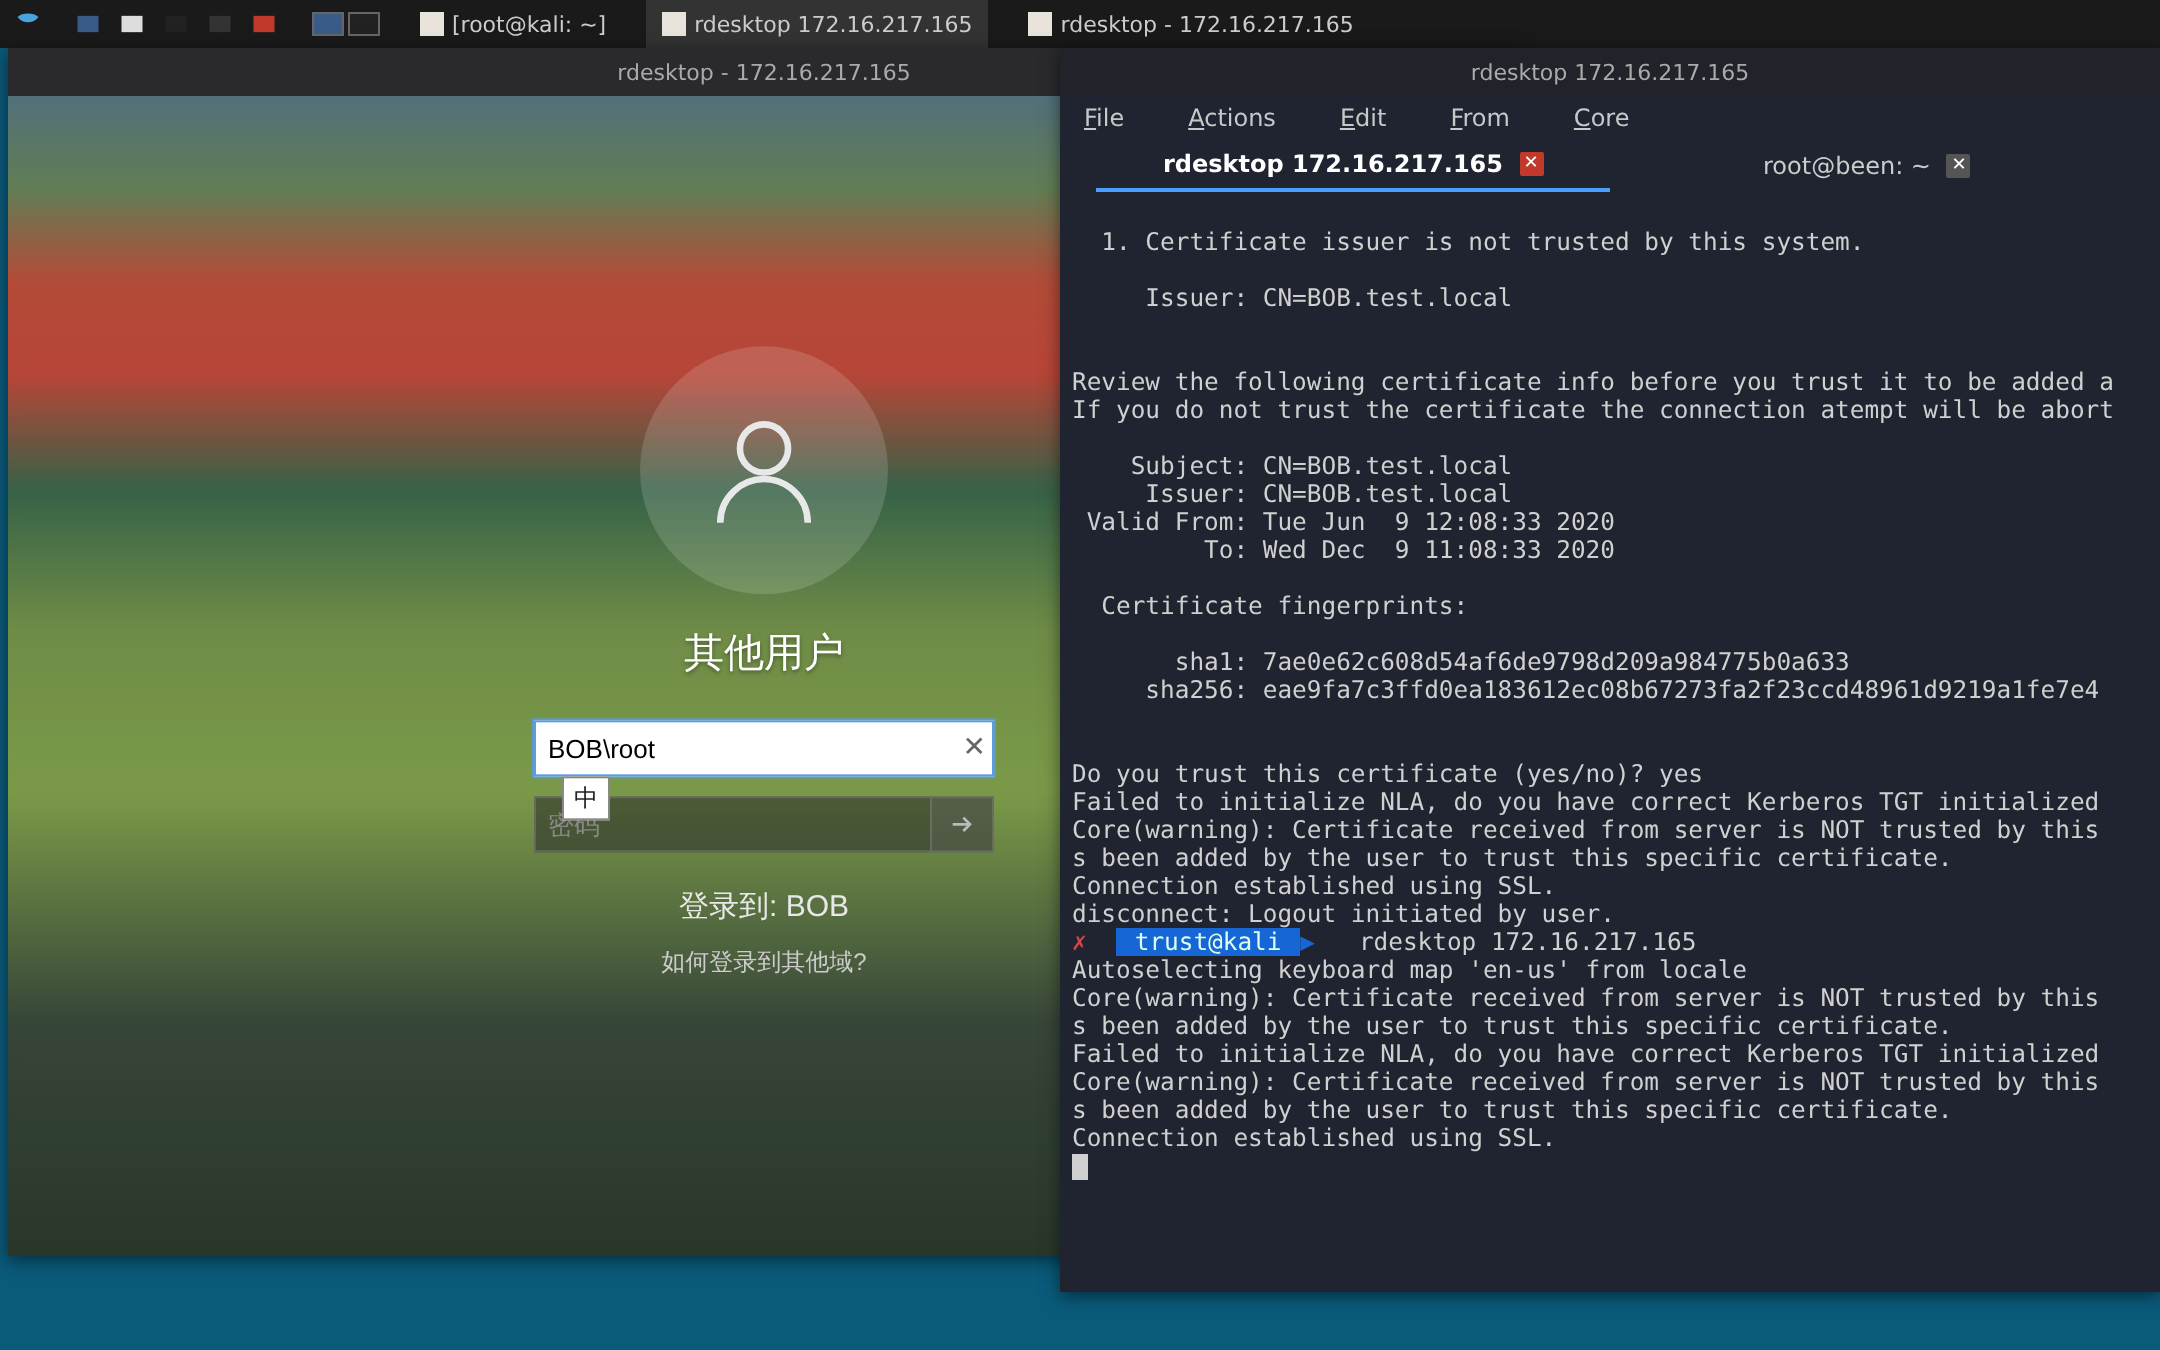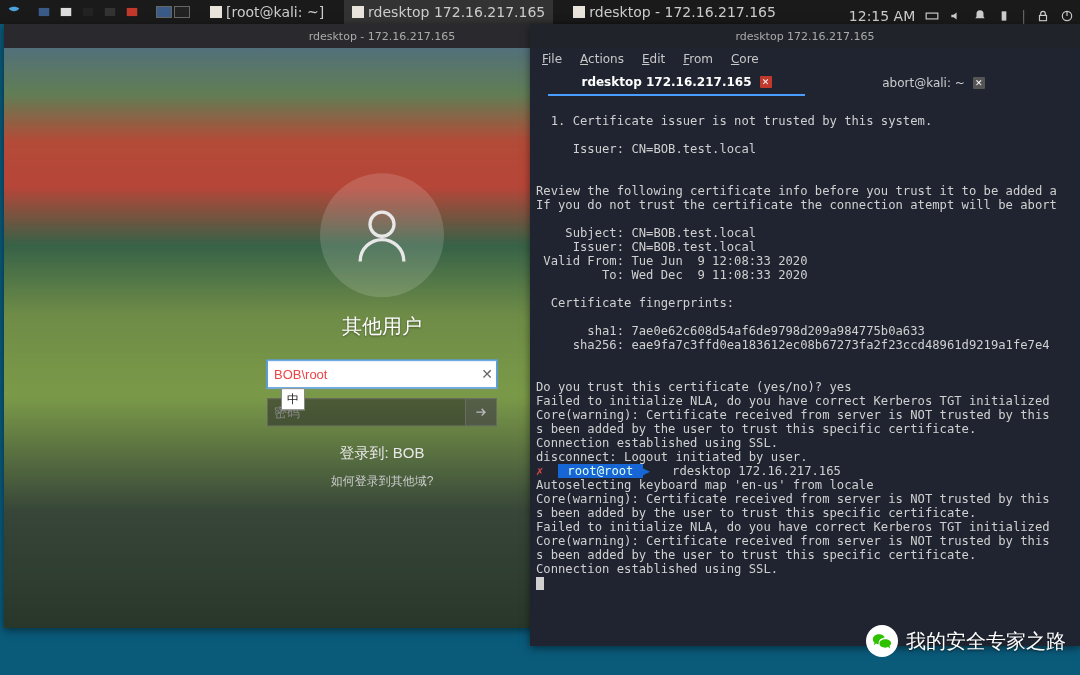--- a/index.html
+++ b/index.html
@@ -9,23 +9,24 @@
   background: #2a8aaf;
   overflow: hidden;
   position: relative;
 }
 
 
 .top-panel {
   height: 24px;
   background: #1a1a1a;
   display: flex;
-  align-items: flex-end;
+  align-items: flex-start;
   color: #ccc;
-  font-size: 14px;
+  font-size: 11px;
+  flex-direction: column;
 }
 .panel-left { display:flex; align-items:center; gap:4px; padding-left:4px; }
 .panel-icon { width:20px; height:20px; display:flex; align-items:center; justify-content:center; color:#88c; }
 .panel-icon svg { width:14px; height:14px; }
 .panel-group { display:flex; gap:2px; margin-left:6px; }
 .panel-task { display:flex; align-items:center; gap:4px; padding:0 8px; height:24px; margin-left:8px; }
 .panel-task.active { background:#333; }
 .panel-task .sq { width:12px; height:12px; background:#e8e4dc; }
 .panel-right { margin-left:auto; display:flex; align-items:center; gap:10px; padding-right:6px; }
 .panel-right span { color:#ccc; }
@@ -62,21 +63,21 @@
   width:124px; height:124px; border-radius:50%;
   background:rgba(255,255,255,.15);
   display:flex; align-items:center; justify-content:center;
   margin-bottom:16px;
 }
 .avatar svg { width:70px; height:70px; stroke:#e8e8e8; fill:none; stroke-width:3; }
 .login-title { font-size:20px; font-weight:300; margin-bottom:20px; text-shadow:0 1px 2px rgba(0,0,0,.4); font-family: "Microsoft YaHei", sans-serif; }
 .input-row { position:relative; width:230px; margin-bottom:6px; }
 .text-input {
   width:100%; height:28px; background:#fff; border:1px solid #5a9de0;
-  padding:0 26px 0 6px; font-size:13px; color:#ef4444; outline:none;
+  padding:0 26px 0 6px; font-size:13px; color:#000000; outline:none;
   box-shadow: 0 0 0 1px rgba(90,157,224,.8);
 }
 .clear-x { position:absolute; right:4px; top:50%; transform:translateY(-50%); color:#666; font-size:14px; cursor:pointer; }
 .ime-badge {
   position:absolute; left:14px; top:28px; width:24px; height:22px;
   background:#fff; border:1px solid #888; color:#222;
   display:flex; align-items:center; justify-content:center; font-size:12px;
 }
 .pwd-wrap { display:flex; width:230px; }
 .pwd-input {
@@ -95,21 +96,21 @@
 
 
 .win-right {
   position:absolute; right:0; top:0; width:550px; height:622px;
   background:#1f2430;
   box-shadow: 0 2px 8px rgba(0,0,0,.5);
   display:flex; flex-direction:column;
 }
 .win-right .win-titlebar { background:#20232a; }
 .term-menu {
-  height:22px; display:flex; align-items:center; gap:18px;
+  height:22px; display:flex; align-items:center; gap:32px;
   padding:0 12px; color:#c8c8c8; font-size:12px;
   background:#1f2430;
 }
 .term-menu span { text-decoration:underline; text-decoration-color:transparent; }
 .term-menu span::first-letter { text-decoration:underline; }
 .term-tabs {
   height:26px; display:flex; align-items:flex-end; gap:0;
   padding:0 18px; background:#1f2430;
 }
 .term-tab {
@@ -279,21 +280,21 @@
       <span>Edit</span>
       <span>From</span>
       <span>Core</span>
     </div>
     <div class="term-tabs">
       <div class="term-tab active">
         <span>rdesktop 172.16.217.165</span>
         <span class="tab-close">✕</span>
       </div>
       <div class="term-tab">
-        <span>abort@kali: ~</span>
+        <span>root@been: ~</span>
         <span class="tab-close grey">✕</span>
       </div>
     </div>
     <div class="term-body"><span>
   1. Certificate issuer is not trusted by this system.
 
      Issuer: CN=BOB.test.local
 
 
 Review the following certificate info before you trust it to be added a
@@ -309,33 +310,25 @@
        sha1: 7ae0e62c608d54af6de9798d209a984775b0a633
      sha256: eae9fa7c3ffd0ea183612ec08b67273fa2f23ccd48961d9219a1fe7e4
 
 
 Do you trust this certificate (yes/no)? yes
 Failed to initialize NLA, do you have correct Kerberos TGT initialized 
 Core(warning): Certificate received from server is NOT trusted by this 
 s been added by the user to trust this specific certificate.
 Connection established using SSL.
 disconnect: Logout initiated by user.</span>
-<span class="prompt-line"><span class="prompt-red">✗  </span><span class="prompt-blue-bg"> <span>root@root</span> </span><span class="prompt-arrow">▶</span>   <span>rdesktop 172.16.217.165</span></span>
+<span class="prompt-line"><span class="prompt-red">✗  </span><span class="prompt-blue-bg"> <span>trust@kali</span> </span><span class="prompt-arrow">▶</span>   <span>rdesktop 172.16.217.165</span></span>
 <span>Autoselecting keyboard map 'en-us' from locale
 Core(warning): Certificate received from server is NOT trusted by this 
 s been added by the user to trust this specific certificate.
 Failed to initialize NLA, do you have correct Kerberos TGT initialized 
 Core(warning): Certificate received from server is NOT trusted by this 
 s been added by the user to trust this specific certificate.
 Connection established using SSL.</span>
 <span class="cursor"></span></div>
   </div>
 
-  <div class="watermark">
-    <div class="wm-badge">
-      <svg viewBox="0 0 24 24">
-          <path d="M8 4C4 4 1 7 1 10c0 2 1 3 2 4l-1 3 3-2c1 0 2 1 3 1 0-1 0-1 0-2 0-3 3-6 7-6 0-2-3-4-7-4zm8 6c-4 0-7 2-7 5s3 5 7 5c1 0 2 0 3-1l3 2-1-3c1-1 2-2 2-3 0-3-3-5-7-5z"></path>
-        </svg>
-    </div>
-    <span>我的安全专家之路</span>
-  </div>
 
 </div>
 
 </body></html>

